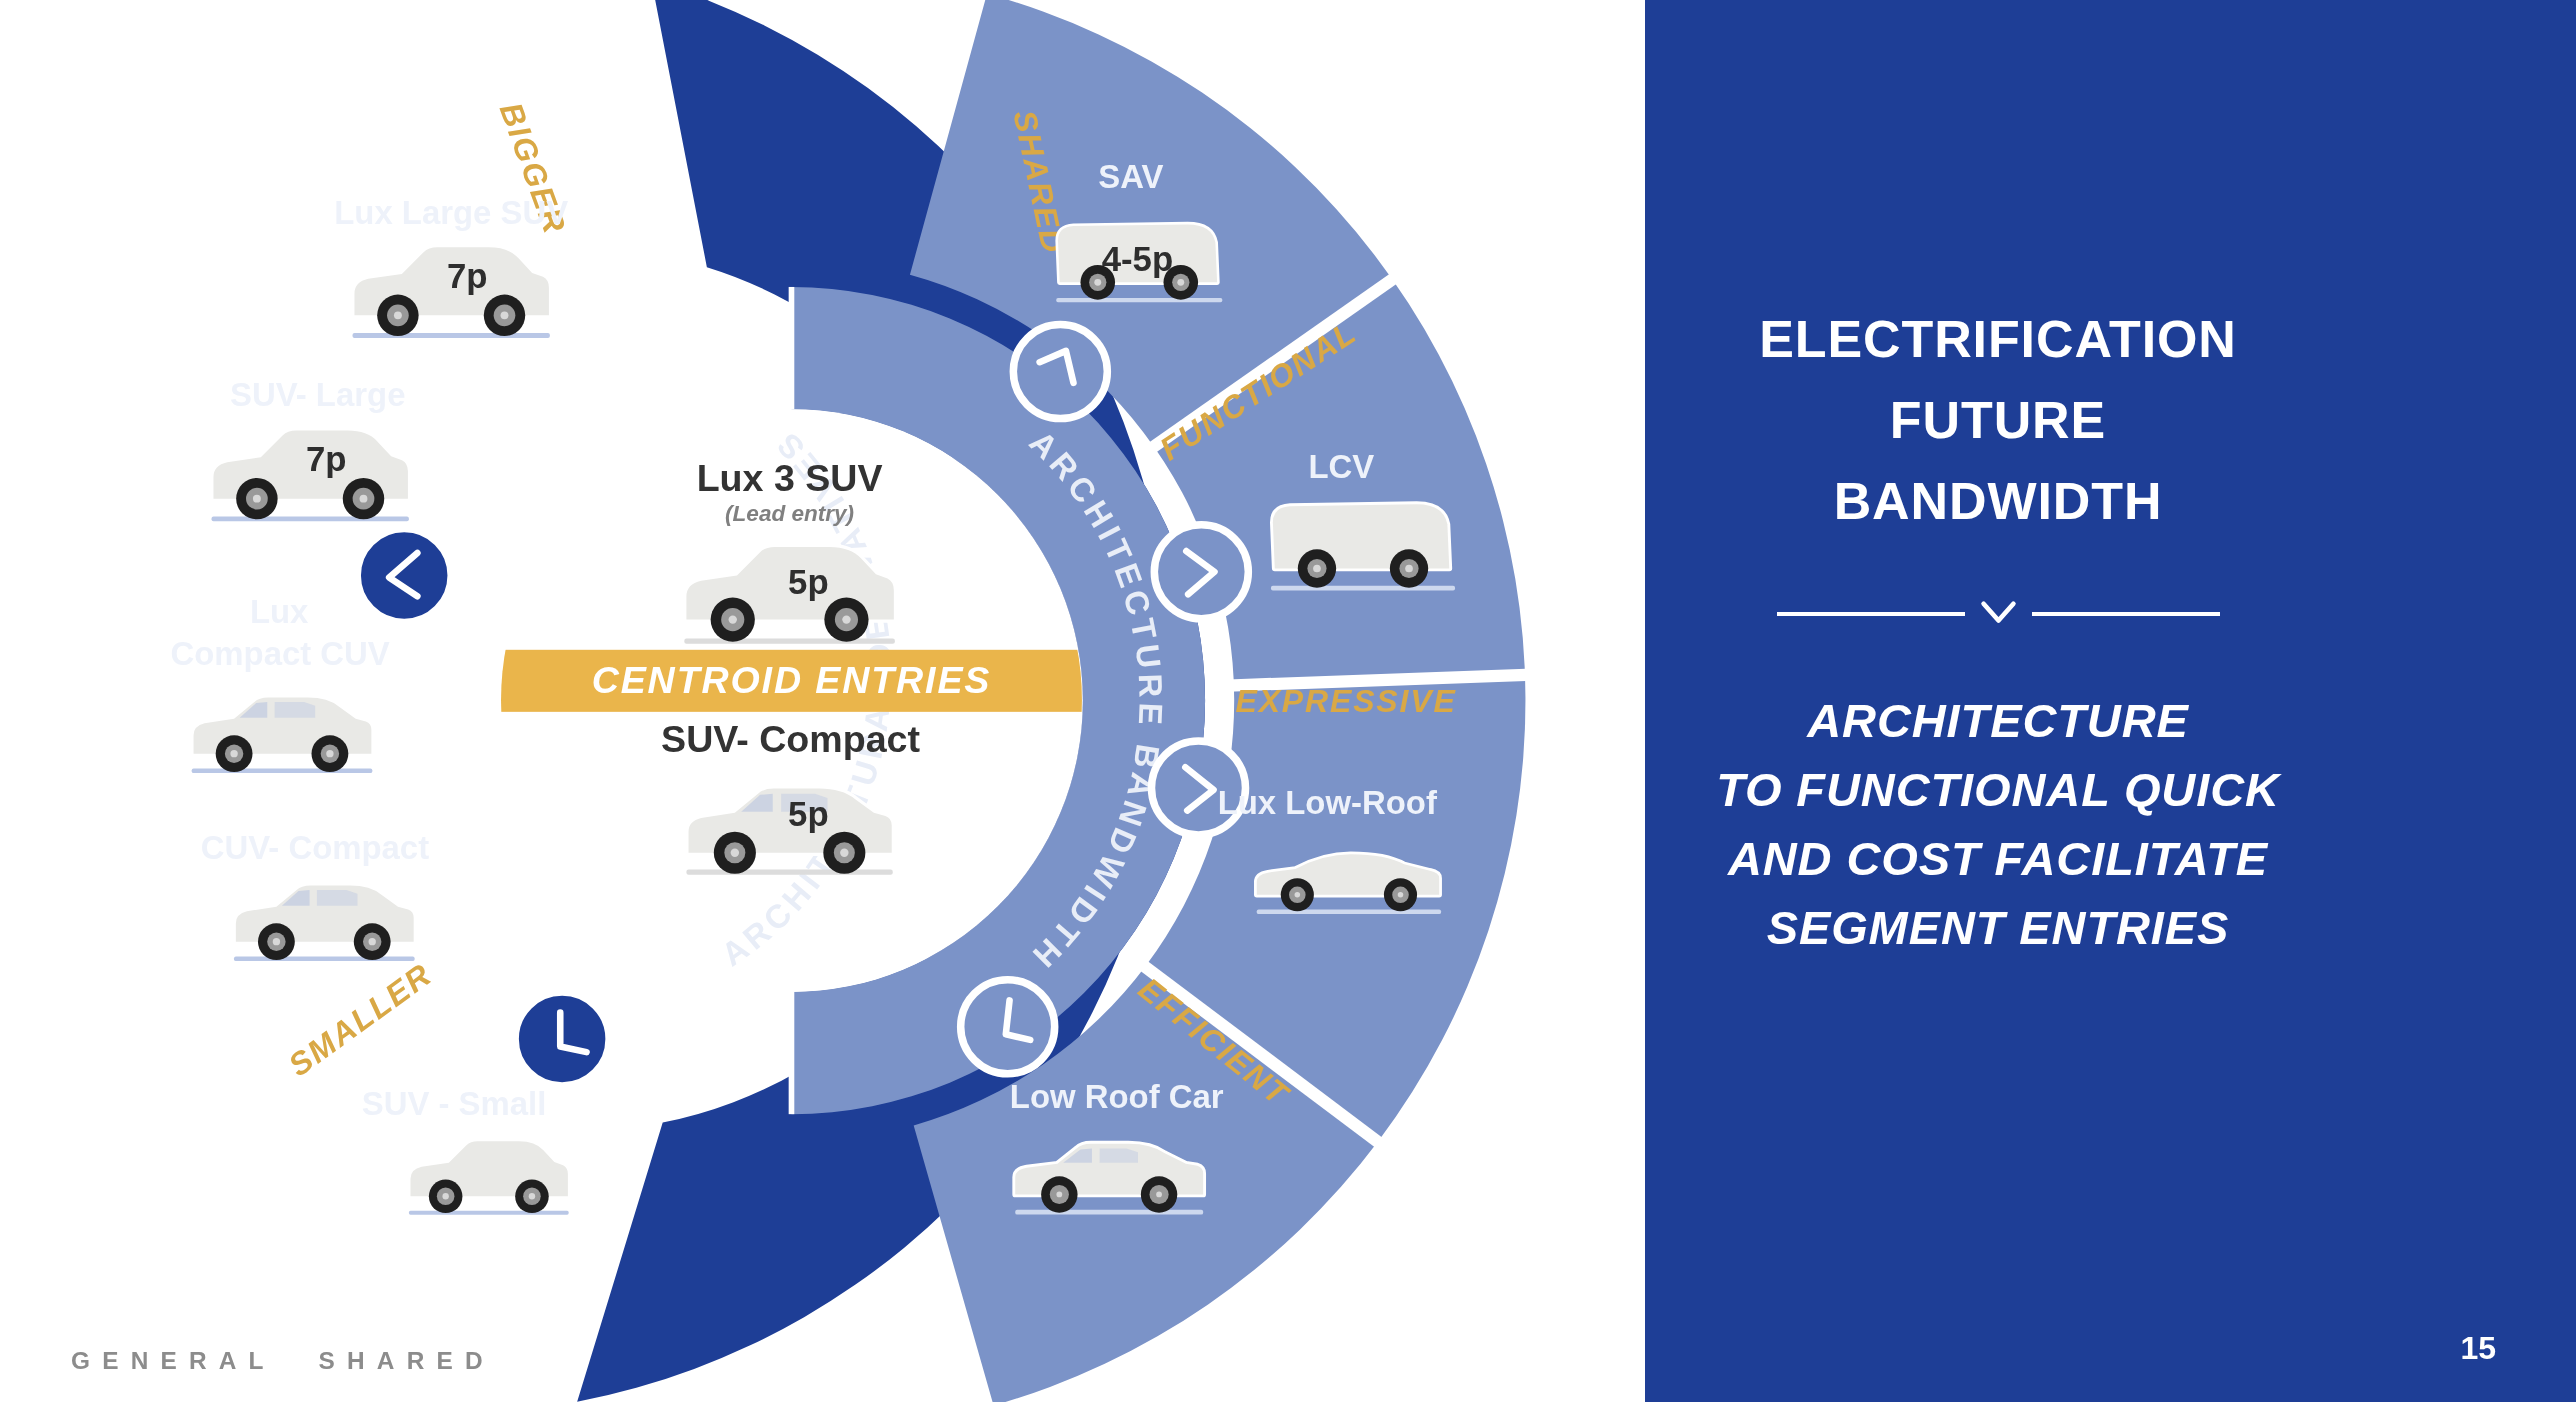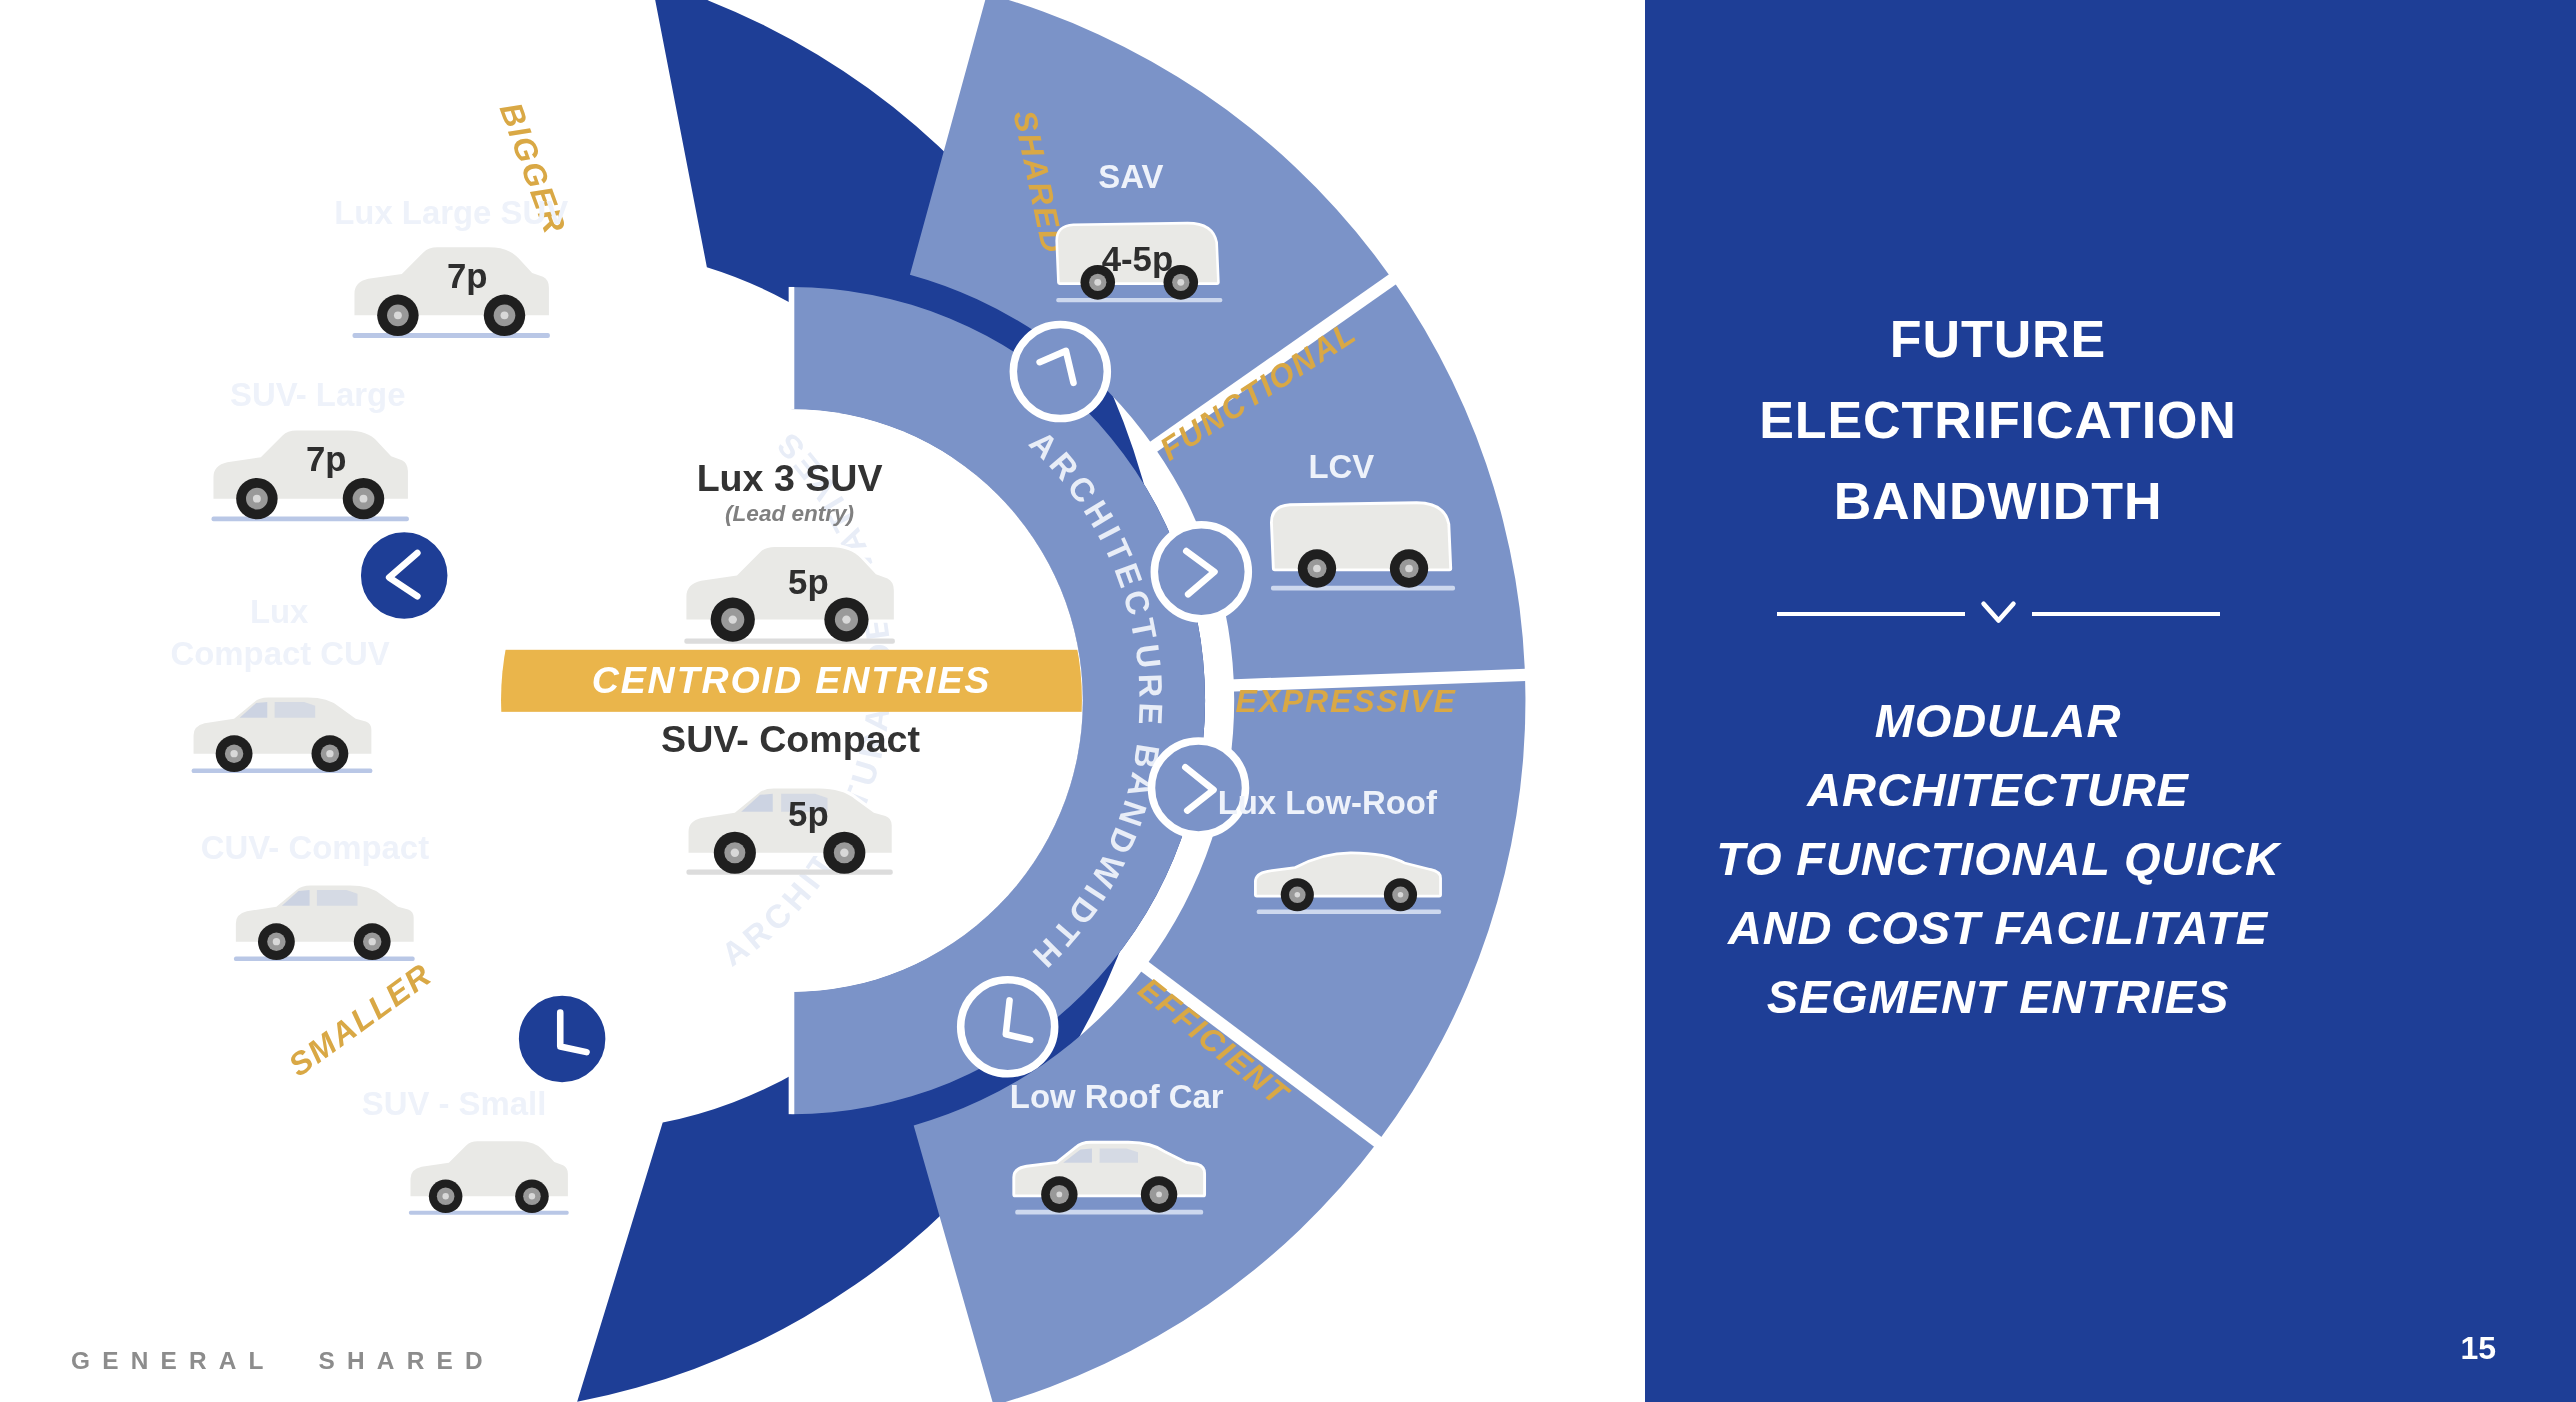--- a/index.html
+++ b/index.html
@@ -213,33 +213,32 @@
     <use href="#car-cuv" transform="translate(840,880) scale(1.12)" style="color:#dcdcdc"></use>
     <text class="cap-label" x="860" y="878">5p</text>
   </svg>
 
   <div class="footer-brand">GENERAL SHARED</div>
 </div>
 
 <div class="side-panel">
   <div class="panel-content">
     <div class="panel-title">
+      <div>ELECTRIFICATION</div>
       <div>FUTURE</div>
-      <div>ELECTRIFICATION</div>
       <div>BANDWIDTH</div>
     </div>
     <div class="panel-divider">
       <div class="bar"></div>
       <svg width="41" height="28" viewBox="0 0 44 30">
         <polyline points="6,4 22,22 38,4" fill="none" stroke="#ffffff" stroke-width="5" stroke-linecap="round" stroke-linejoin="round"></polyline>
       </svg>
       <div class="bar"></div>
     </div>
     <div class="panel-subtitle">
-      <div>MODULAR</div>
       <div>ARCHITECTURE</div>
       <div>TO FUNCTIONAL QUICK</div>
       <div>AND COST FACILITATE</div>
       <div>SEGMENT ENTRIES</div>
     </div>
   </div>
   <div class="page-number">15</div>
 </div>
 
 

